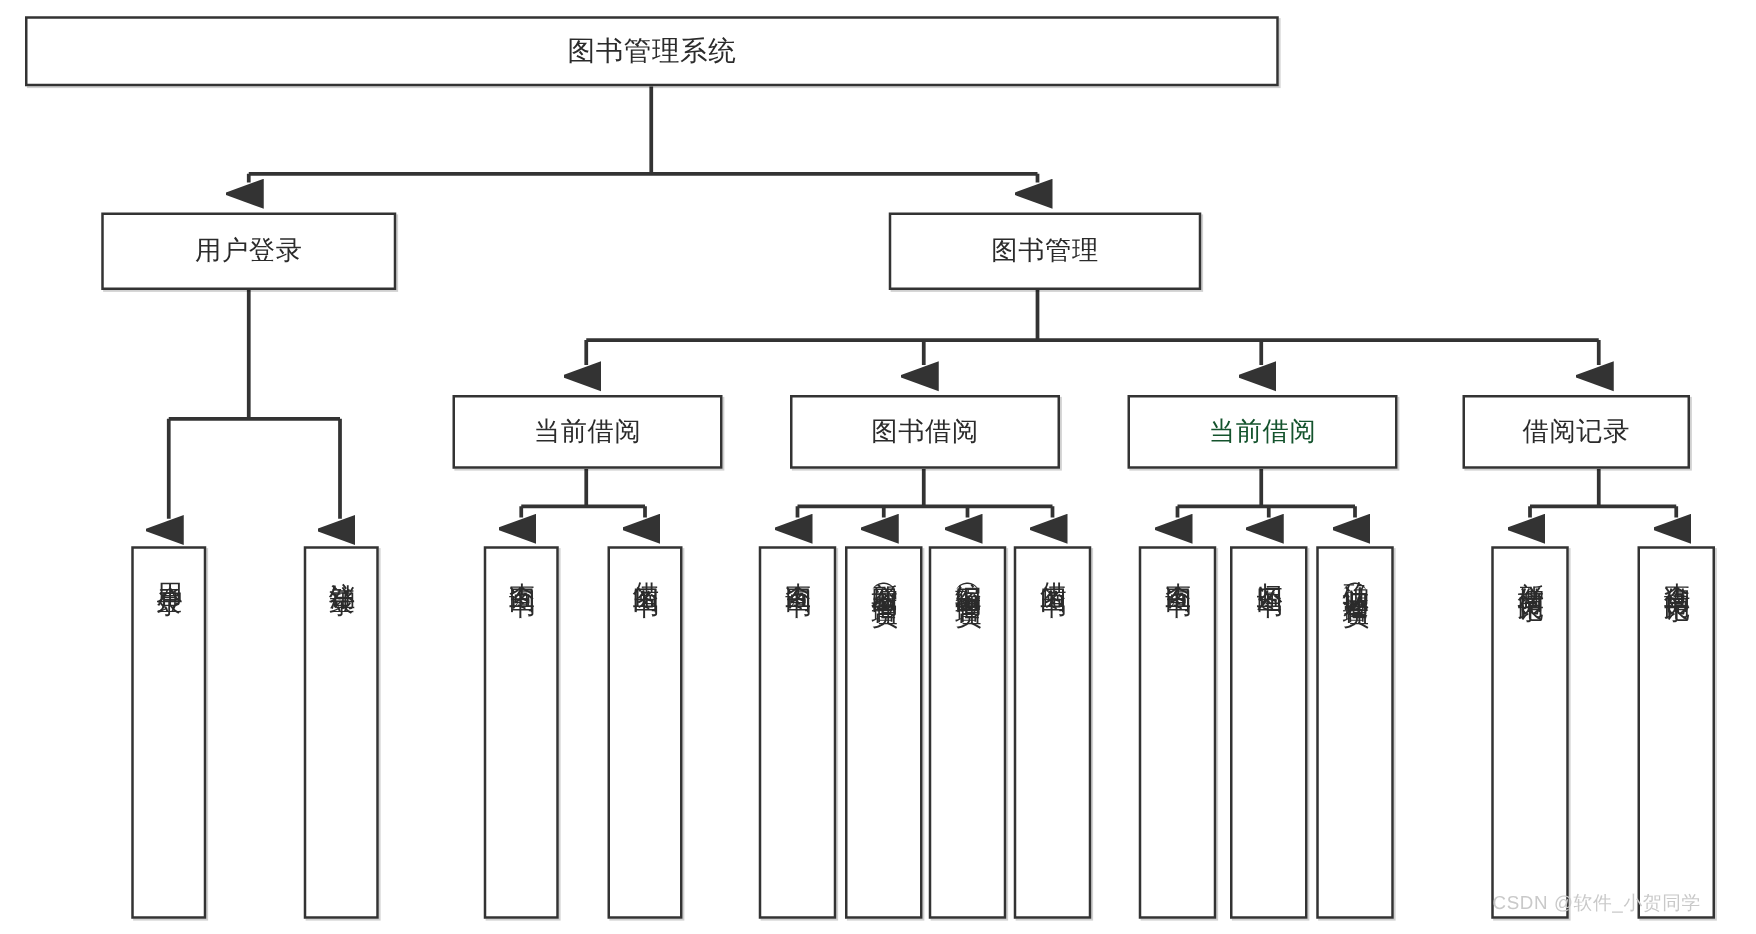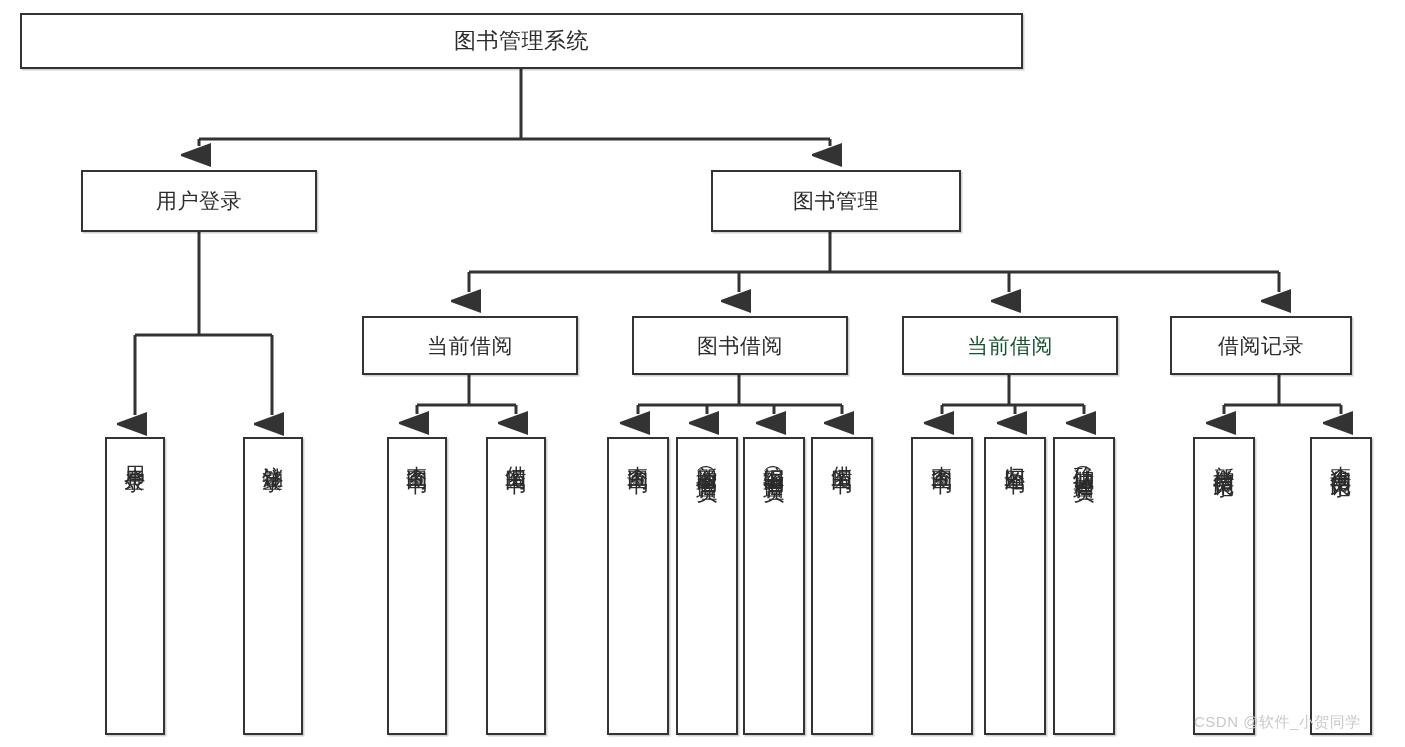--- a/index.html
+++ b/index.html
@@ -144,21 +144,21 @@
   <div class="node horiz" style="left: 81px; top: 170px; width: 236px; height: 62px; border-color: rgb(51, 51, 51); background: rgb(255, 255, 255); color: rgb(43, 43, 43);">
     <span class="label">用户登录</span>
   </div>
   <div class="node horiz" style="left: 711px; top: 170px; width: 250px; height: 62px; border-color: rgb(51, 51, 51); background: rgb(255, 255, 255); color: rgb(43, 43, 43);">
     <span class="label">图书管理</span>
   </div>
 
   <div class="node horiz" style="left: 362px; top: 316px; width: 216px; height: 59px; border-color: rgb(51, 51, 51); background: rgb(255, 255, 255); color: rgb(43, 43, 43);">
     <span class="label">当前借阅</span>
   </div>
-  <div class="node horiz" style="left: 632px; top: 316px; width: 216px; height: 59px; border-color: rgb(51, 51, 51); background: rgb(255, 255, 255); color: rgb(43, 43, 43);">
+  <div class="node horiz" style="left: 632px; top: 316px; width: 216px; height: 59px; border-color: rgb(51, 51, 51); background: rgb(255, 255, 255); color: rgb(43, 43, 43); font-family: Liberation Serif, serif;">
     <span class="label">图书借阅</span>
   </div>
   <div class="node horiz" style="left: 902px; top: 316px; width: 216px; height: 59px; border-color: rgb(51, 51, 51); background: rgb(255, 255, 255); color: #14532d;">
     <span class="label">当前借阅</span>
   </div>
   <div class="node horiz" style="left: 1170px; top: 316px; width: 182px; height: 59px; border-color: rgb(51, 51, 51); background: rgb(255, 255, 255); color: rgb(43, 43, 43);">
     <span class="label">借阅记录</span>
   </div>
 
   <div class="node vert" style="left: 105px; top: 437px; width: 60px; height: 298px; border-color: rgb(51, 51, 51); background: rgb(255, 255, 255); color: rgb(43, 43, 43);">

